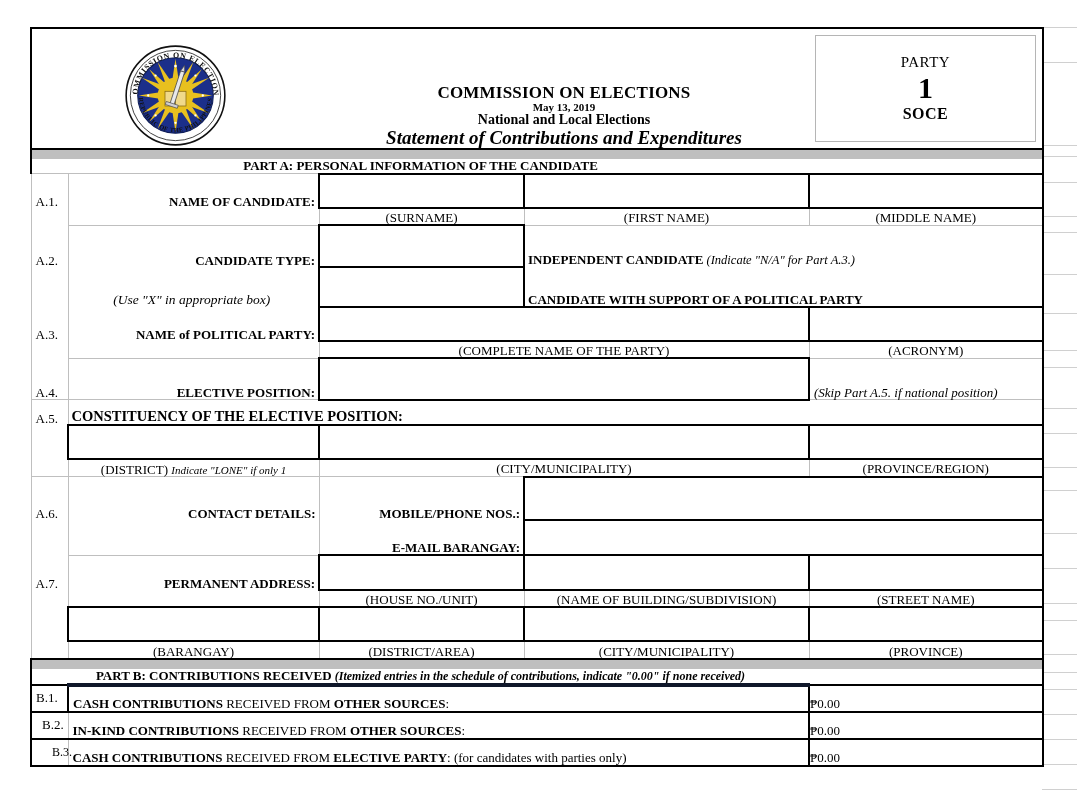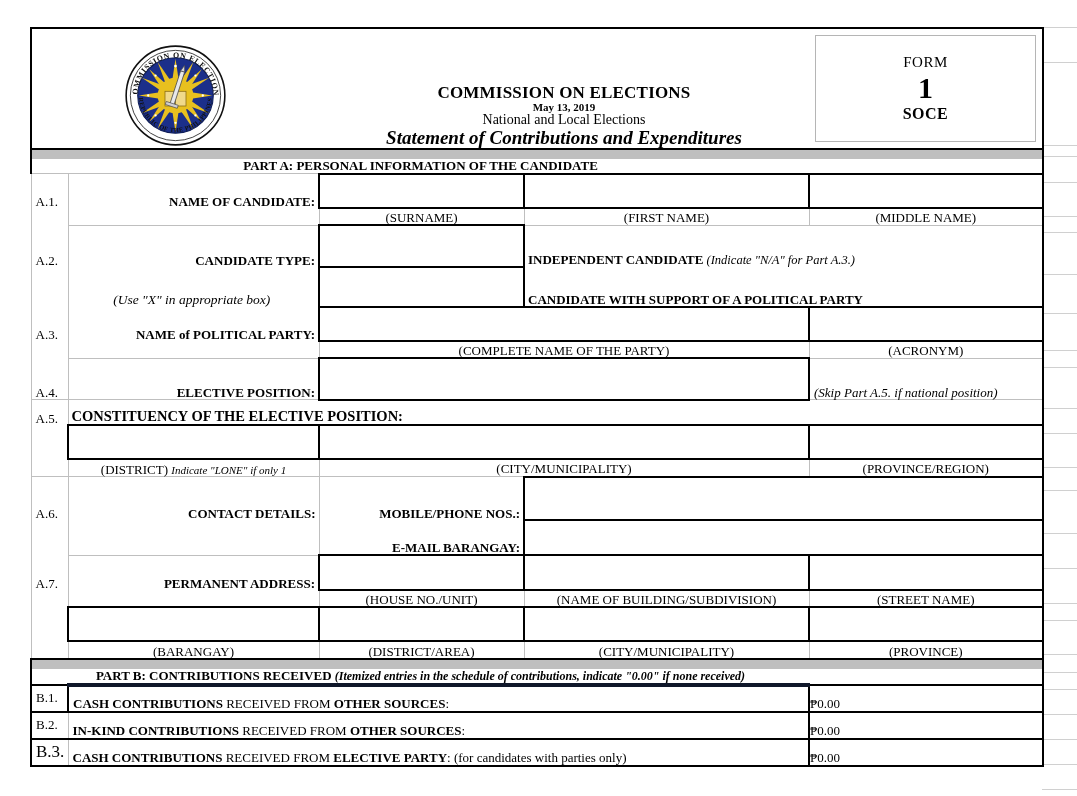--- a/index.html
+++ b/index.html
@@ -56,21 +56,21 @@
   .brl { border-right: 1px solid #bfbfbf !important; }
   .box { border: 2px solid #000 !important; }
 
   .ctr { text-align: center; }
   .mid { vertical-align: middle; }
   .bot { vertical-align: bottom; }
 
   .pad2 { padding: 0 3px !important; }
   .hdr-title-1 { font-size: 17px; font-weight: bold; letter-spacing: .2px;}
   .hdr-title-2 { font-size: 11px; font-weight: bold; }
-  .hdr-title-3 { font-size: 14px; font-weight: normal; }
+  .hdr-title-3 { font-size: 14px; font-weight: bold; }
   .hdr-title-4 { font-size: 19px; font-weight: bold; font-style: italic; }
   .hdr-center { text-align: center; line-height: 1.35; padding-top: 6px; }
 
   .formbox {
     border: 1px solid #b5b5b5;
     margin: 6px;
     height: 105px;
     display: flex;
     flex-direction: column;
     align-items: center;
@@ -213,21 +213,21 @@
           </svg>
         </td>
         <td class="bt bb hdr-center" colspan="2">
           <div class="hdr-title-1">COMMISSION ON ELECTIONS</div>
           <div class="hdr-title-2">May 13, 2019</div>
           <div class="hdr-title-3">National and Local Elections</div>
           <div class="hdr-title-4">Statement of Contributions and Expenditures</div>
         </td>
         <td class="bt br bb" style="width:234px">
           <div class="formbox">
-            <div class="f1">FORM</div>
+            <div class="f1">PARTY</div>
             <div class="f2">1</div>
             <div class="f3">SOCE</div>
           </div>
         </td>
       </tr>
 
       <tr>
         <td class="graybar bl" colspan="4"></td>
         <td class="graybar br"></td>
       </tr>
@@ -364,29 +364,29 @@
 
       <tr>
         <td class="bl bll box" style="height:25px;border-left:2px solid #000;border-top:2px solid #000;border-bottom:2px solid #000;border-right:1px solid #bfbfbf;font-size:13px;padding-left:4px;vertical-align:middle">B.1.</td>
         <td class="bitem mid" colspan="3" style="border-top:4px solid #0f172a;border-bottom:2px solid #000;border-right:2px solid #000">
           <span>CASH CONTRIBUTIONS</span><span class="reg"> RECEIVED FROM </span><span>OTHER SOURCES</span><span class="reg">:</span>
         </td>
         <td class="amount mid br" style="border-top:2px solid #000;border-bottom:2px solid #000">₱0.00</td>
       </tr>
 
       <tr>
-        <td class="bl" style="height:25px;border-left:2px solid #000;border-bottom:2px solid #000;border-right:1px solid #bfbfbf;font-size:13px;padding-left:4px;vertical-align:middle">B.2.</td>
+        <td class="bl" style="height:25px;border-left:2px solid #000;border-bottom:2px solid #000;border-right:1px solid #bfbfbf;font-size:13px;padding-left:10px;vertical-align:middle">B.2.</td>
         <td class="bitem mid" colspan="3" style="border-bottom:2px solid #000;border-right:2px solid #000">
           <span>IN-KIND CONTRIBUTIONS</span><span class="reg"> RECEIVED FROM </span><span>OTHER SOURCES</span><span class="reg">:</span>
         </td>
         <td class="amount mid br" style="border-bottom:2px solid #000">₱0.00</td>
       </tr>
 
       <tr>
-        <td class="bl" style="height:25px;border-left:2px solid #000;border-bottom:2px solid #000;border-right:1px solid #bfbfbf;font-size:17px;padding-left:4px;vertical-align:middle">B.3.</td>
+        <td class="bl" style="height:25px;border-left:2px solid #000;border-bottom:2px solid #000;border-right:1px solid #bfbfbf;font-size:12px;padding-left:20px;vertical-align:middle">B.3.</td>
         <td class="bitem mid" colspan="3" style="border-bottom:2px solid #000;border-right:2px solid #000">
           <span>CASH CONTRIBUTIONS</span><span class="reg"> RECEIVED FROM </span><span>ELECTIVE PARTY</span><span class="reg">: (for candidates with parties only)</span>
         </td>
         <td class="amount mid br" style="border-bottom:2px solid #000">₱0.00</td>
       </tr>
 
     </tbody>
       </table>
   </div>
 </div>

